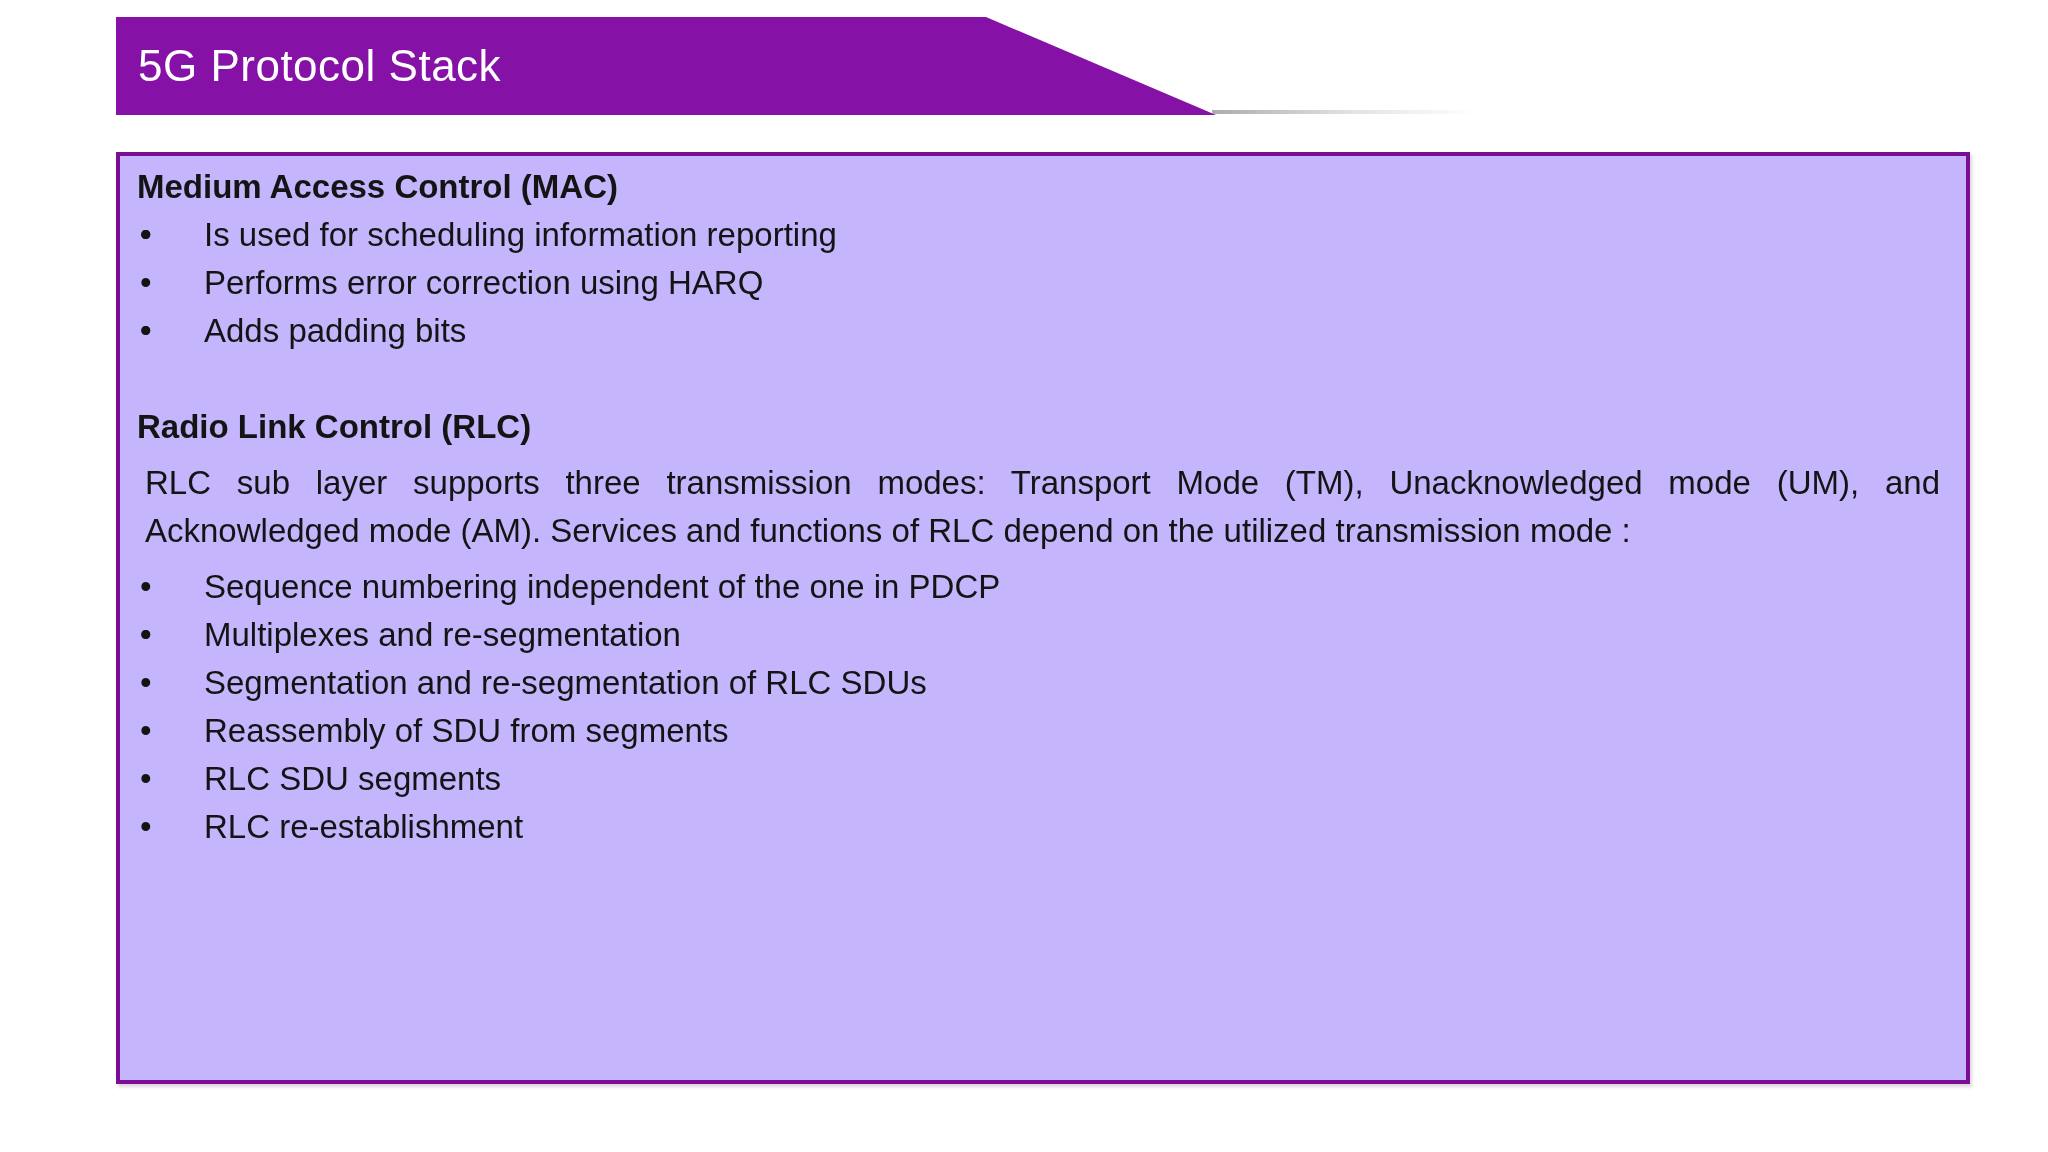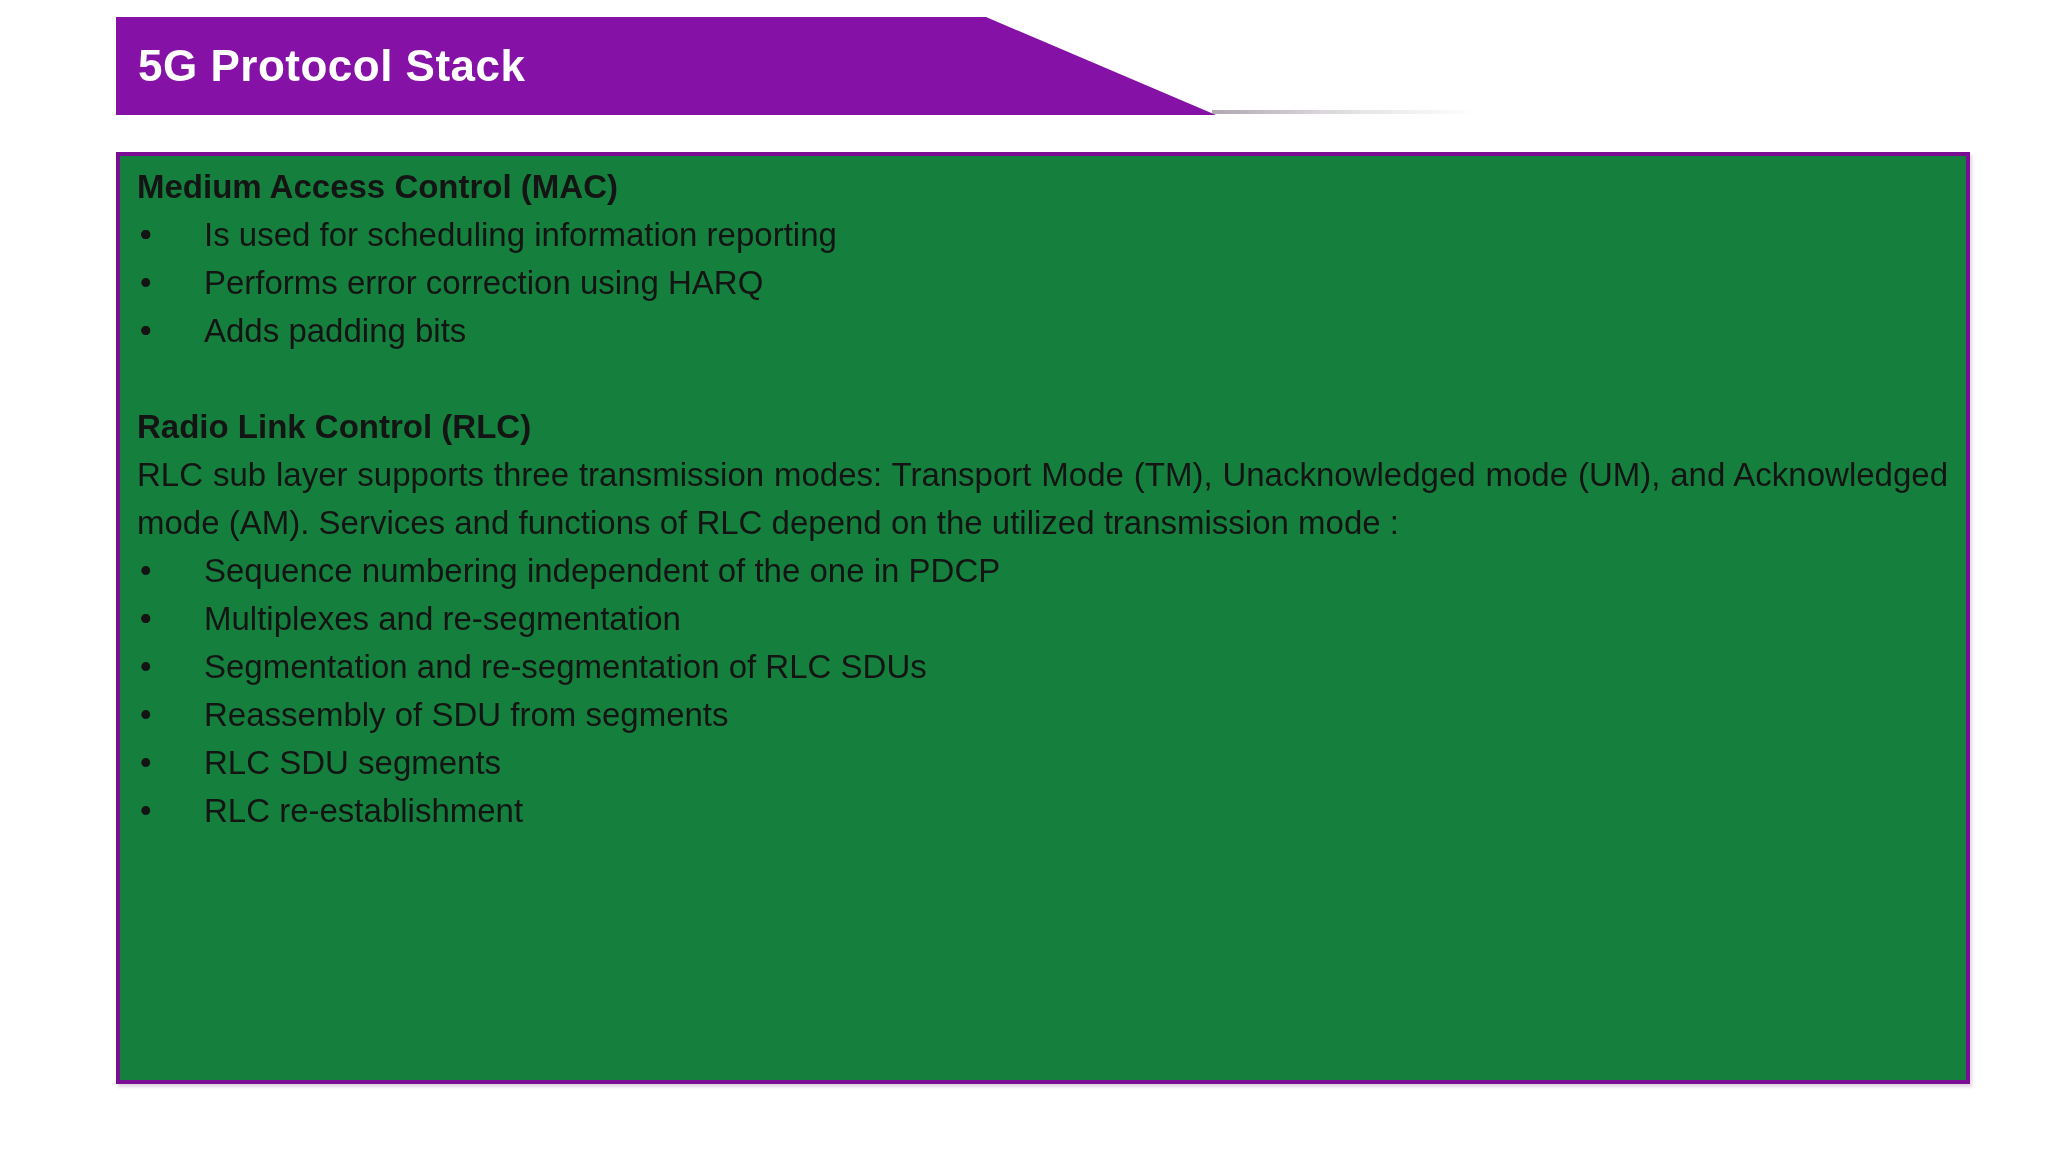--- a/index.html
+++ b/index.html
@@ -14,35 +14,35 @@
   
   .banner{
     position:absolute;left:116px;top:17px;
     width:1100px;height:98px;
     background:#8511A6;
     clip-path:polygon(0 0,870px 0,1100px 98px,0 98px);
     display:flex;align-items:center;
   }
   .banner h1{
     margin:0;padding-left:22px;
-    font-size:44px;font-weight:bold;color:#ffffff;
+    font-size:44px;font-weight:normal;color:#ffffff;
     letter-spacing:0.5px;white-space:nowrap;
   }
   .banner-tail{
     position:absolute;left:1212px;top:110px;
     width:262px;height:4px;
     background:linear-gradient(to right,rgba(150,140,152,0.75),rgba(190,183,192,0.4) 55%,rgba(220,216,222,0));
   }
   
   .content-box{
     position:absolute;left:116px;top:152px;
     width:1854px;height:932px;
     box-sizing:border-box;
     border:4px solid #7A0D93;
-    background:#15803d;
+    background:#c4b5fd;
     padding:7px 18px 10px 17px;
     box-shadow:2px 3px 3px rgba(110,60,120,0.22);
   }
   .content-box h2{
     margin:0;
     font-size:33px;font-weight:bold;line-height:48px;
     white-space:nowrap;
   }
   .content-box ul{
     margin:0;padding:0;list-style:none;
@@ -52,21 +52,21 @@
     padding-left:67px;
     font-size:33px;line-height:48px;
     white-space:nowrap;
   }
   .bullet{
     position:absolute;left:3px;top:0;
     font-size:33px;line-height:48px;
   }
   .section-gap{height:48px;}
   .intro{
-    margin:0;
+    margin:8px;
     font-size:33px;line-height:48px;
     text-align:justify;
   }
 </style>
 </head>
 <body>
 
 <div class="banner">
   <h1>5G Protocol Stack</h1>
 </div>

